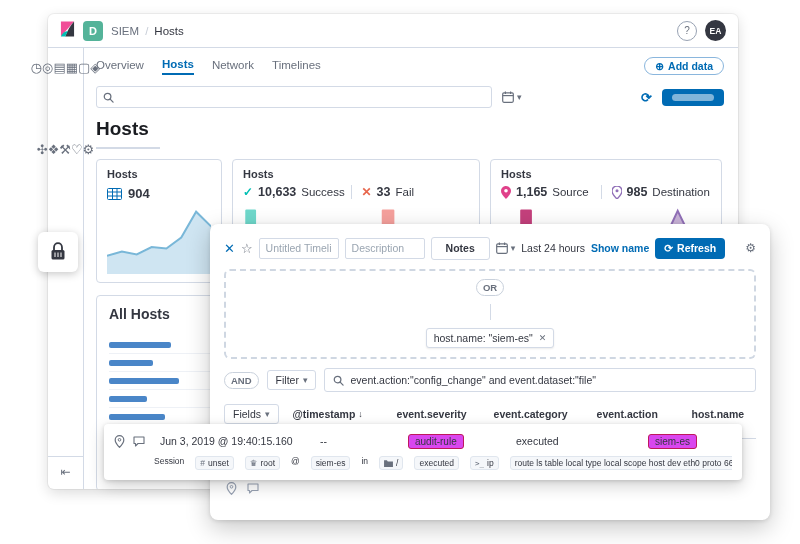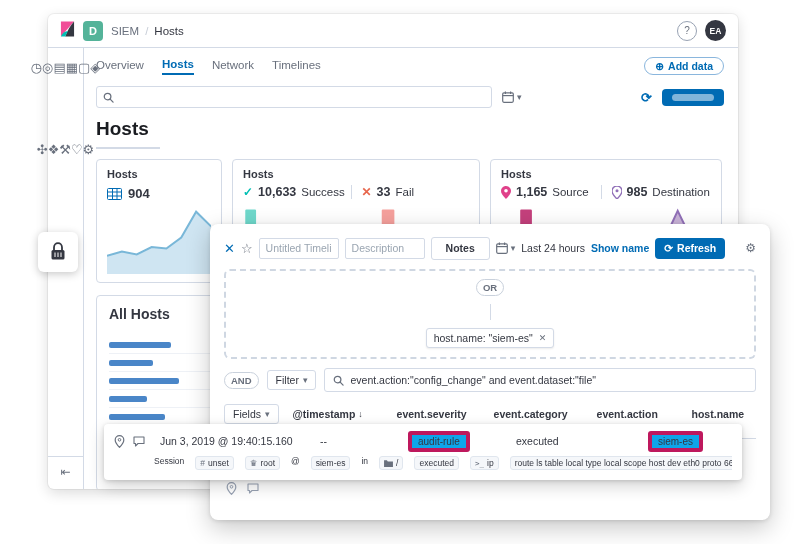--- a/index.html
+++ b/index.html
@@ -116,21 +116,21 @@
   .sort-arrow{font-size:9px;font-weight:normal;}
   .fly-bottom-icons{position:absolute;left:16px;top:258px;display:flex;gap:10px;align-items:center;}
   
   .event-strip{position:absolute;left:104px;top:424px;width:638px;height:56px;background:#fff;
                border-radius:4px;box-shadow:0 1px 4px rgba(0,0,0,.15),0 6px 16px rgba(0,0,0,.18);
                z-index:20;padding:6px 10px;box-sizing:border-box;}
   .ev-row1{display:flex;align-items:center;height:22px;font-size:10.5px;}
   .ev-icons{width:46px;display:flex;gap:8px;align-items:center;}
   .ev-ts{width:160px;} .ev-sev{width:88px;} .ev-cat{width:108px;} .ev-act{width:112px;}
   .ev-host{padding-left:20px;}
-  .val-chip{background:#0ea5e9;border:4px solid #be185d;border-radius:3px;padding:1px 6px;
+  .val-chip{background:#d946ef;border:1px solid #be185d;border-radius:3px;padding:1px 6px;
             font-size:10px;display:inline-block;}
   .ev-row2{margin-top:4px;padding-left:40px;display:flex;align-items:flex-start;gap:11px;font-size:8.5px;
            white-space:nowrap;overflow:hidden;}
   .mini-chip{background:#f5f7fa;border:1px solid #e0e6ee;border-radius:3px;padding:1px 4px;
              display:inline-flex;align-items:center;gap:3px;font-size:8.5px;}
   .mi{color:#69707d;font-size:8.5px;} .mi.term{font-family:"DejaVu Sans Mono",monospace;font-size:7.5px;}
   .plain{color:#343741;}
 </style>
 </head>
 <body>

